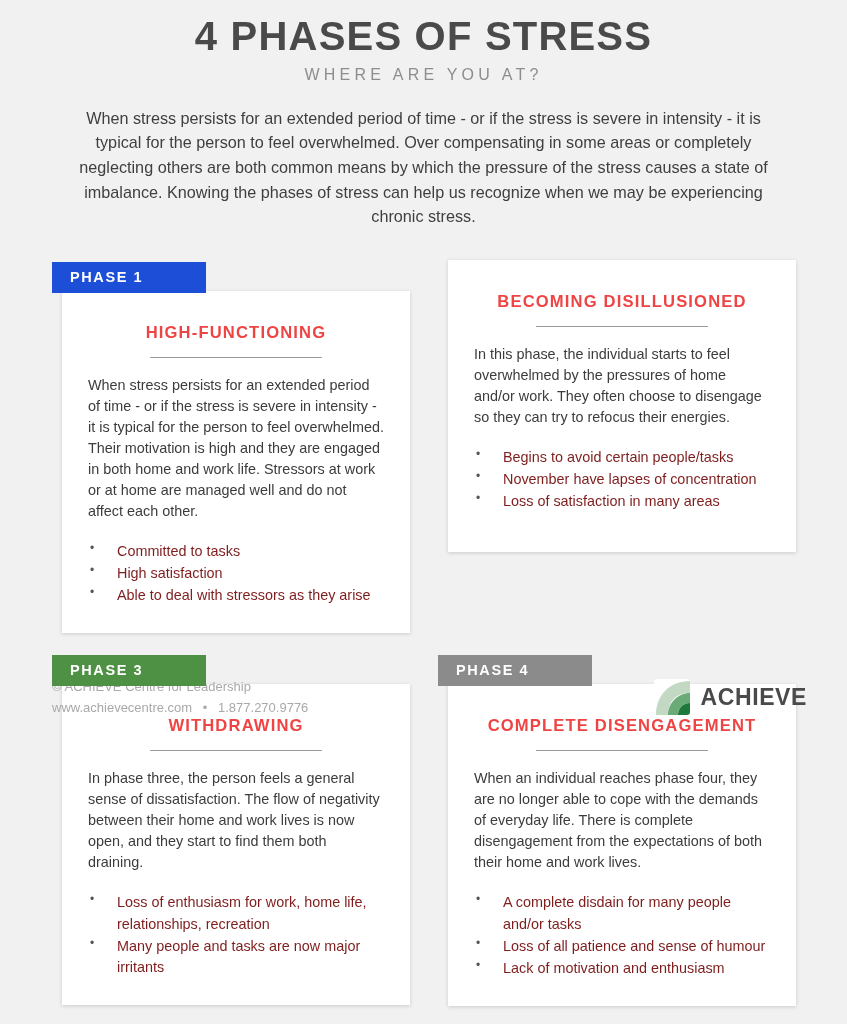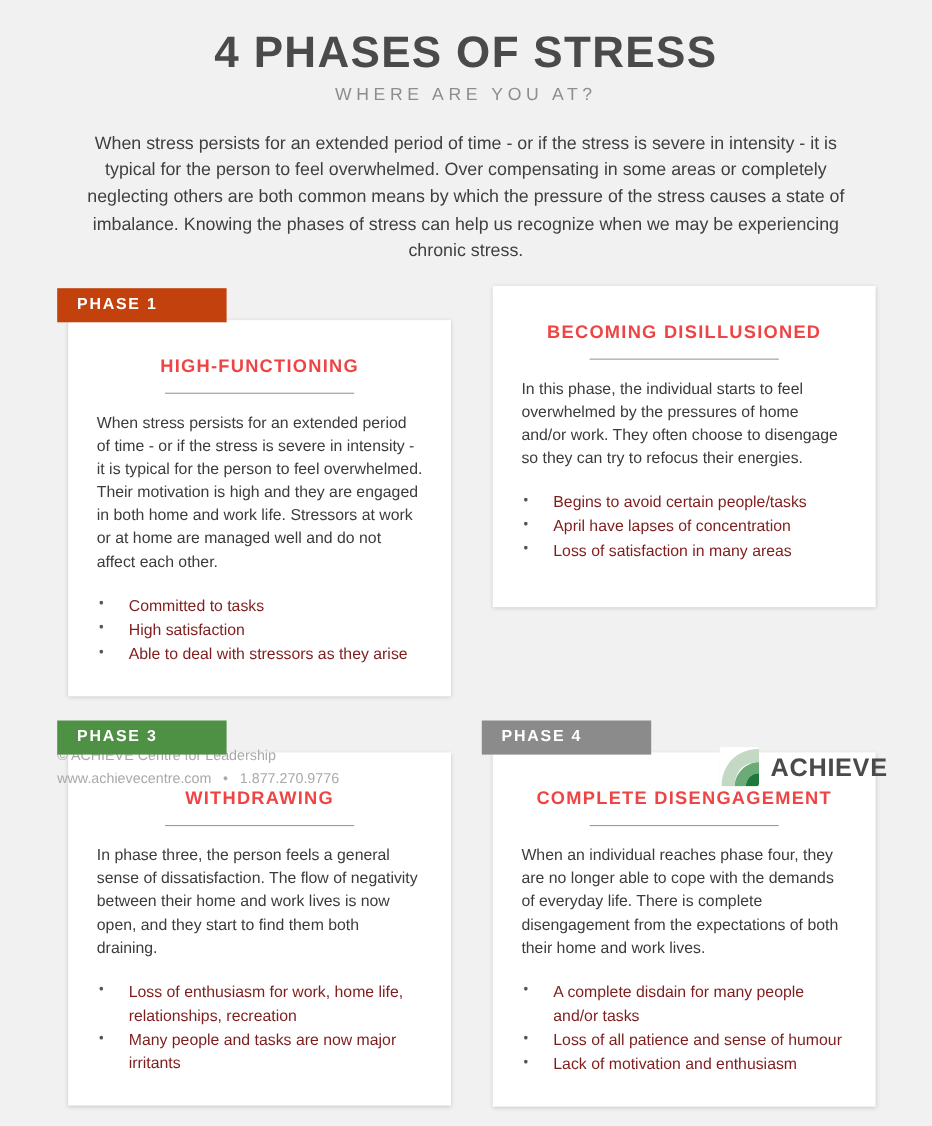--- a/index.html
+++ b/index.html
@@ -15,21 +15,21 @@
     font-family: "Liberation Sans", sans-serif;
     color: #3c3c3c;
     position: relative;
     overflow: hidden;
   }
 
   .page {
     width: 847px;
     height: 736px;
     position: relative;
-    padding: 12px;
+    padding: 0;
   }
 
   
   .header { padding-top: 14px; text-align: center; }
 
   .main-title {
     font-size: 40px;
     font-weight: bold;
     letter-spacing: 1.2px;
     color: #4a4a4a;
@@ -196,41 +196,41 @@
   <div class="header">
     <div class="main-title">4 PHASES OF STRESS</div>
     <div class="sub-title">WHERE ARE YOU AT?</div>
   </div>
 
   <div class="intro">When stress persists for an extended period of time - or if the stress is severe in intensity - it is typical for the person to feel overwhelmed. Over compensating in some areas or completely neglecting others are both common means by which the pressure of the stress causes a state of imbalance. Knowing the phases of stress can help us recognize when we may be experiencing chronic stress.</div>
 
   <div class="grid">
 
     <div class="card-wrap">
-      <div class="badge" style="background: #c2410c;">PHASE 1</div>
+      <div class="badge" style="background: #1d4ed8;">PHASE 1</div>
       <div class="card">
         <div class="card-title">HIGH-FUNCTIONING</div>
         <div class="divider"></div>
         <div class="card-body">When stress persists for an extended period of time - or if the stress is severe in intensity - it is typical for the person to feel overwhelmed. Their motivation is high and they are engaged in both home and work life. Stressors at work or at home are managed well and do not affect each other.</div>
         <ul class="bullets">
           <li>Committed to tasks</li>
           <li>High satisfaction</li>
           <li>Able to deal with stressors as they arise</li>
         </ul>
       </div>
     </div>
 
     <div class="card-wrap">
       <div class="card">
         <div class="card-title">BECOMING DISILLUSIONED</div>
         <div class="divider"></div>
         <div class="card-body">In this phase, the individual starts to feel overwhelmed by the pressures of home and/or work. They often choose to disengage so they can try to refocus their energies.</div>
         <ul class="bullets">
           <li>Begins to avoid certain people/tasks</li>
-          <li>April have lapses of concentration</li>
+          <li>November have lapses of concentration</li>
           <li>Loss of satisfaction in many areas</li>
         </ul>
       </div>
     </div>
 
     <div class="card-wrap">
       <div class="badge" style="background: rgb(79, 145, 68);">PHASE 3</div>
       <div class="card tall">
         <div class="card-title">WITHDRAWING</div>
         <div class="divider"></div>

